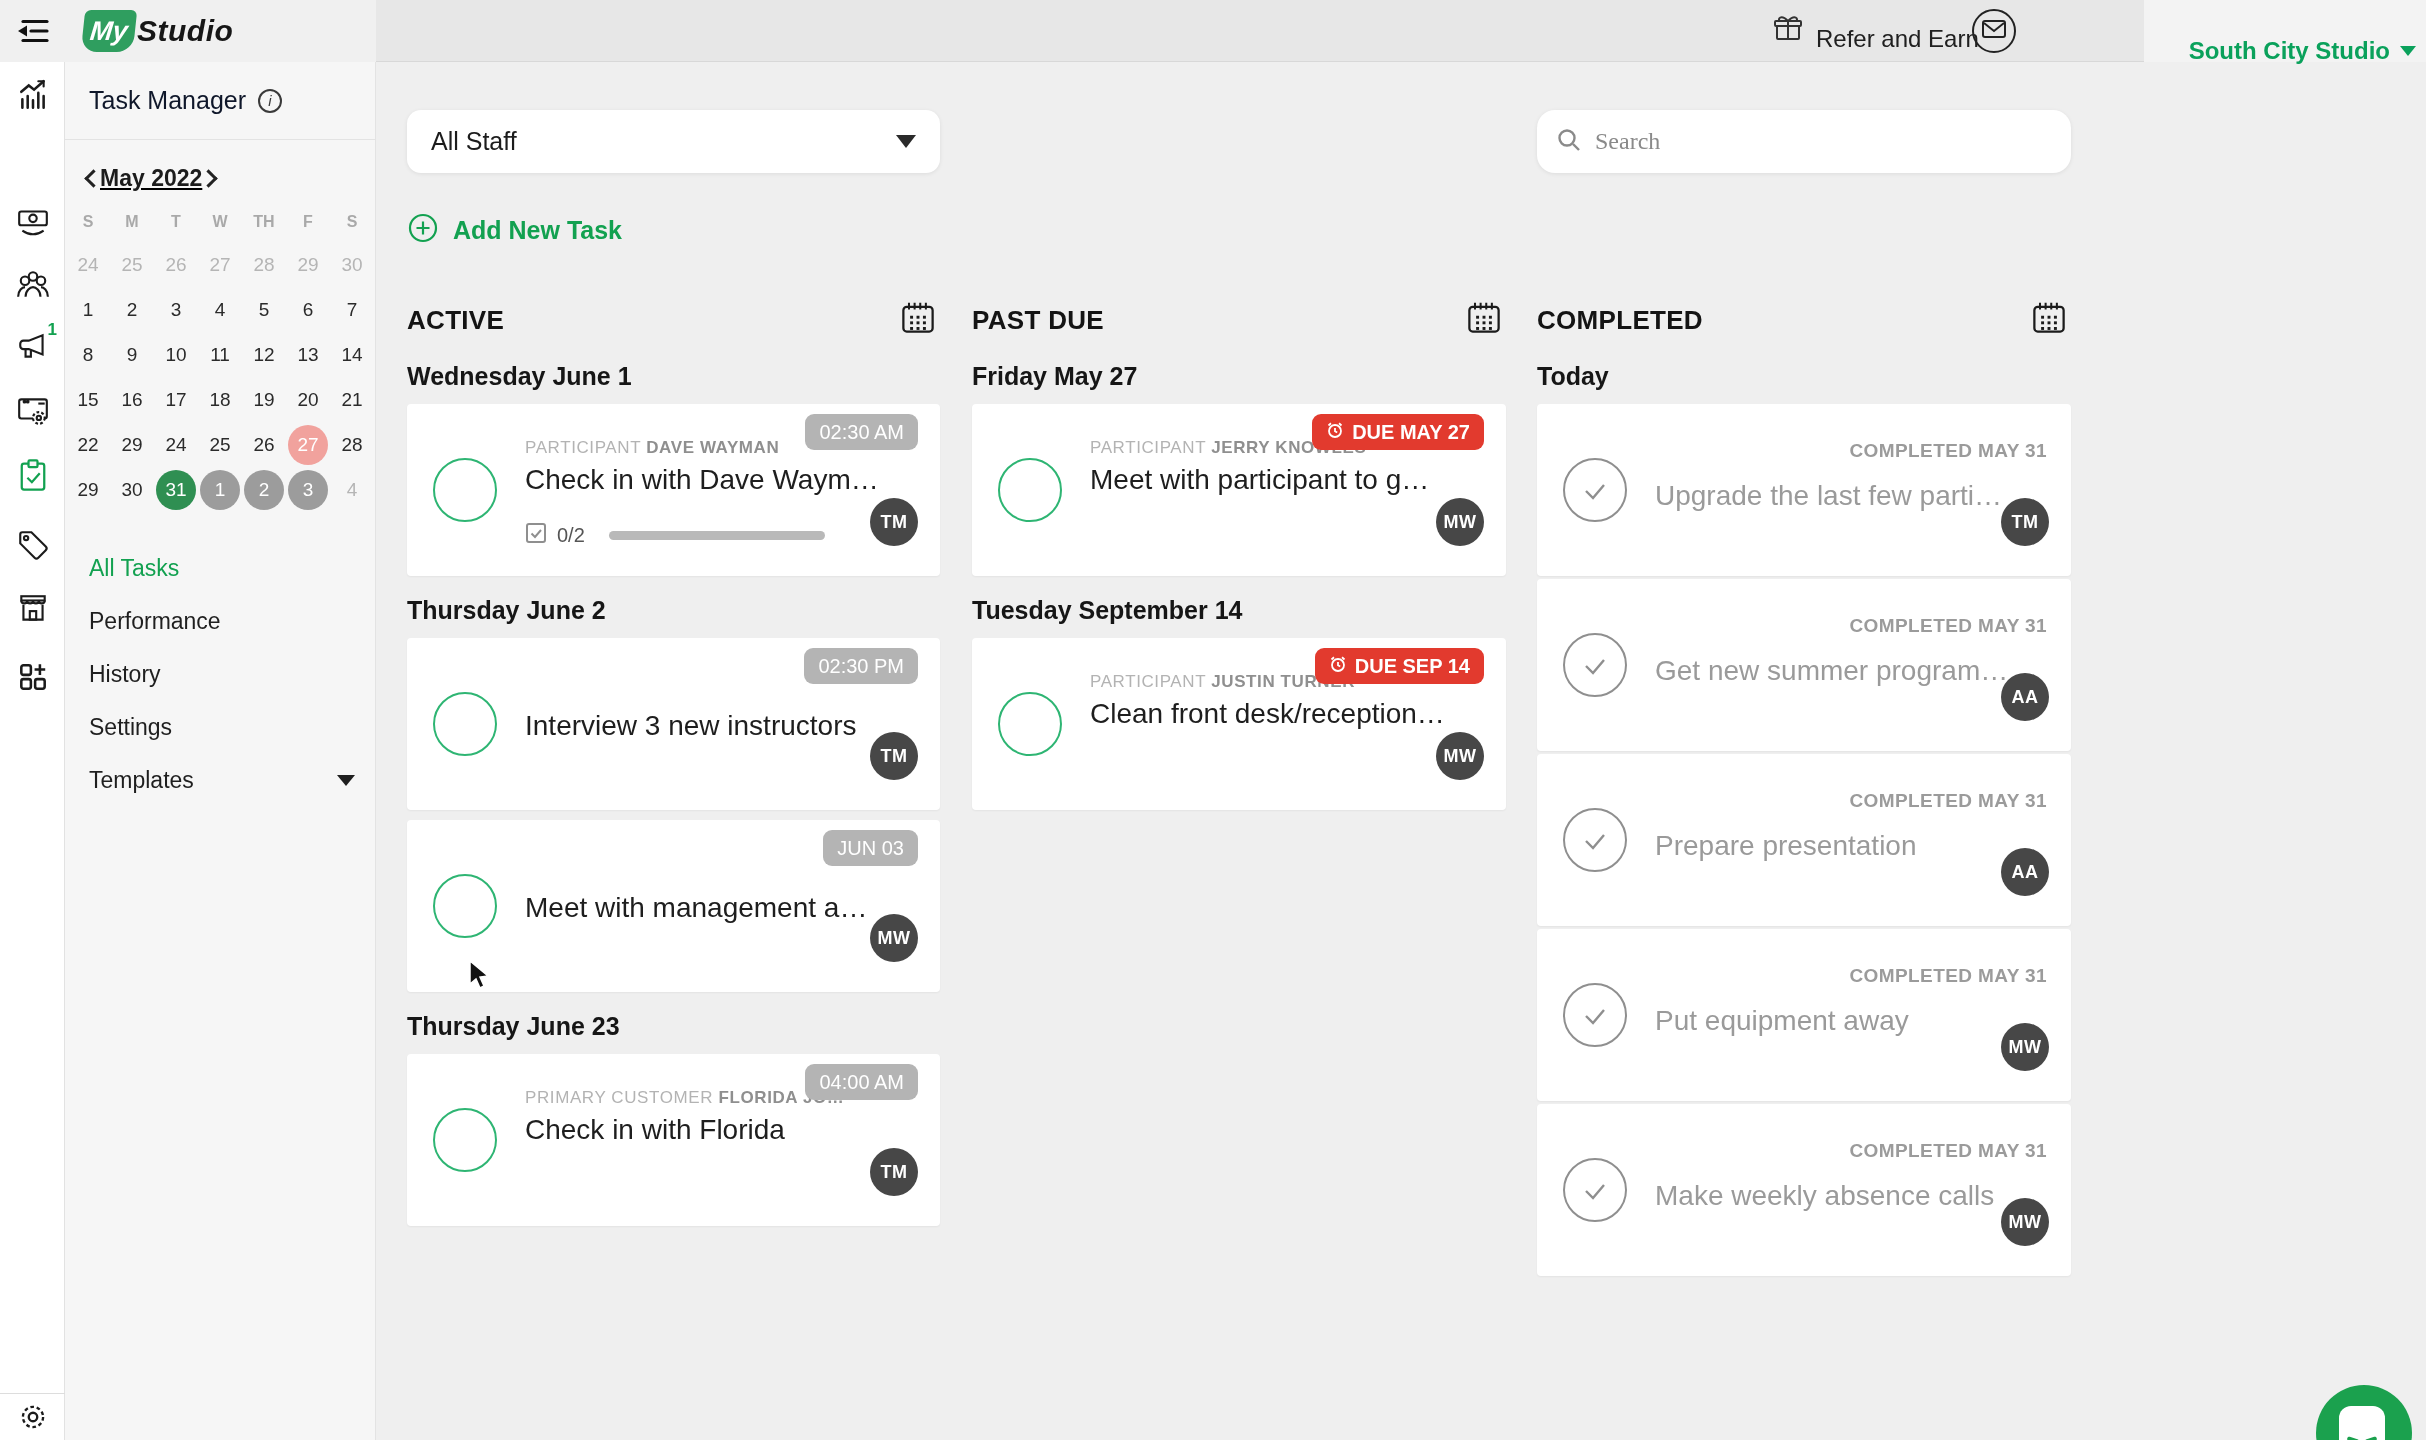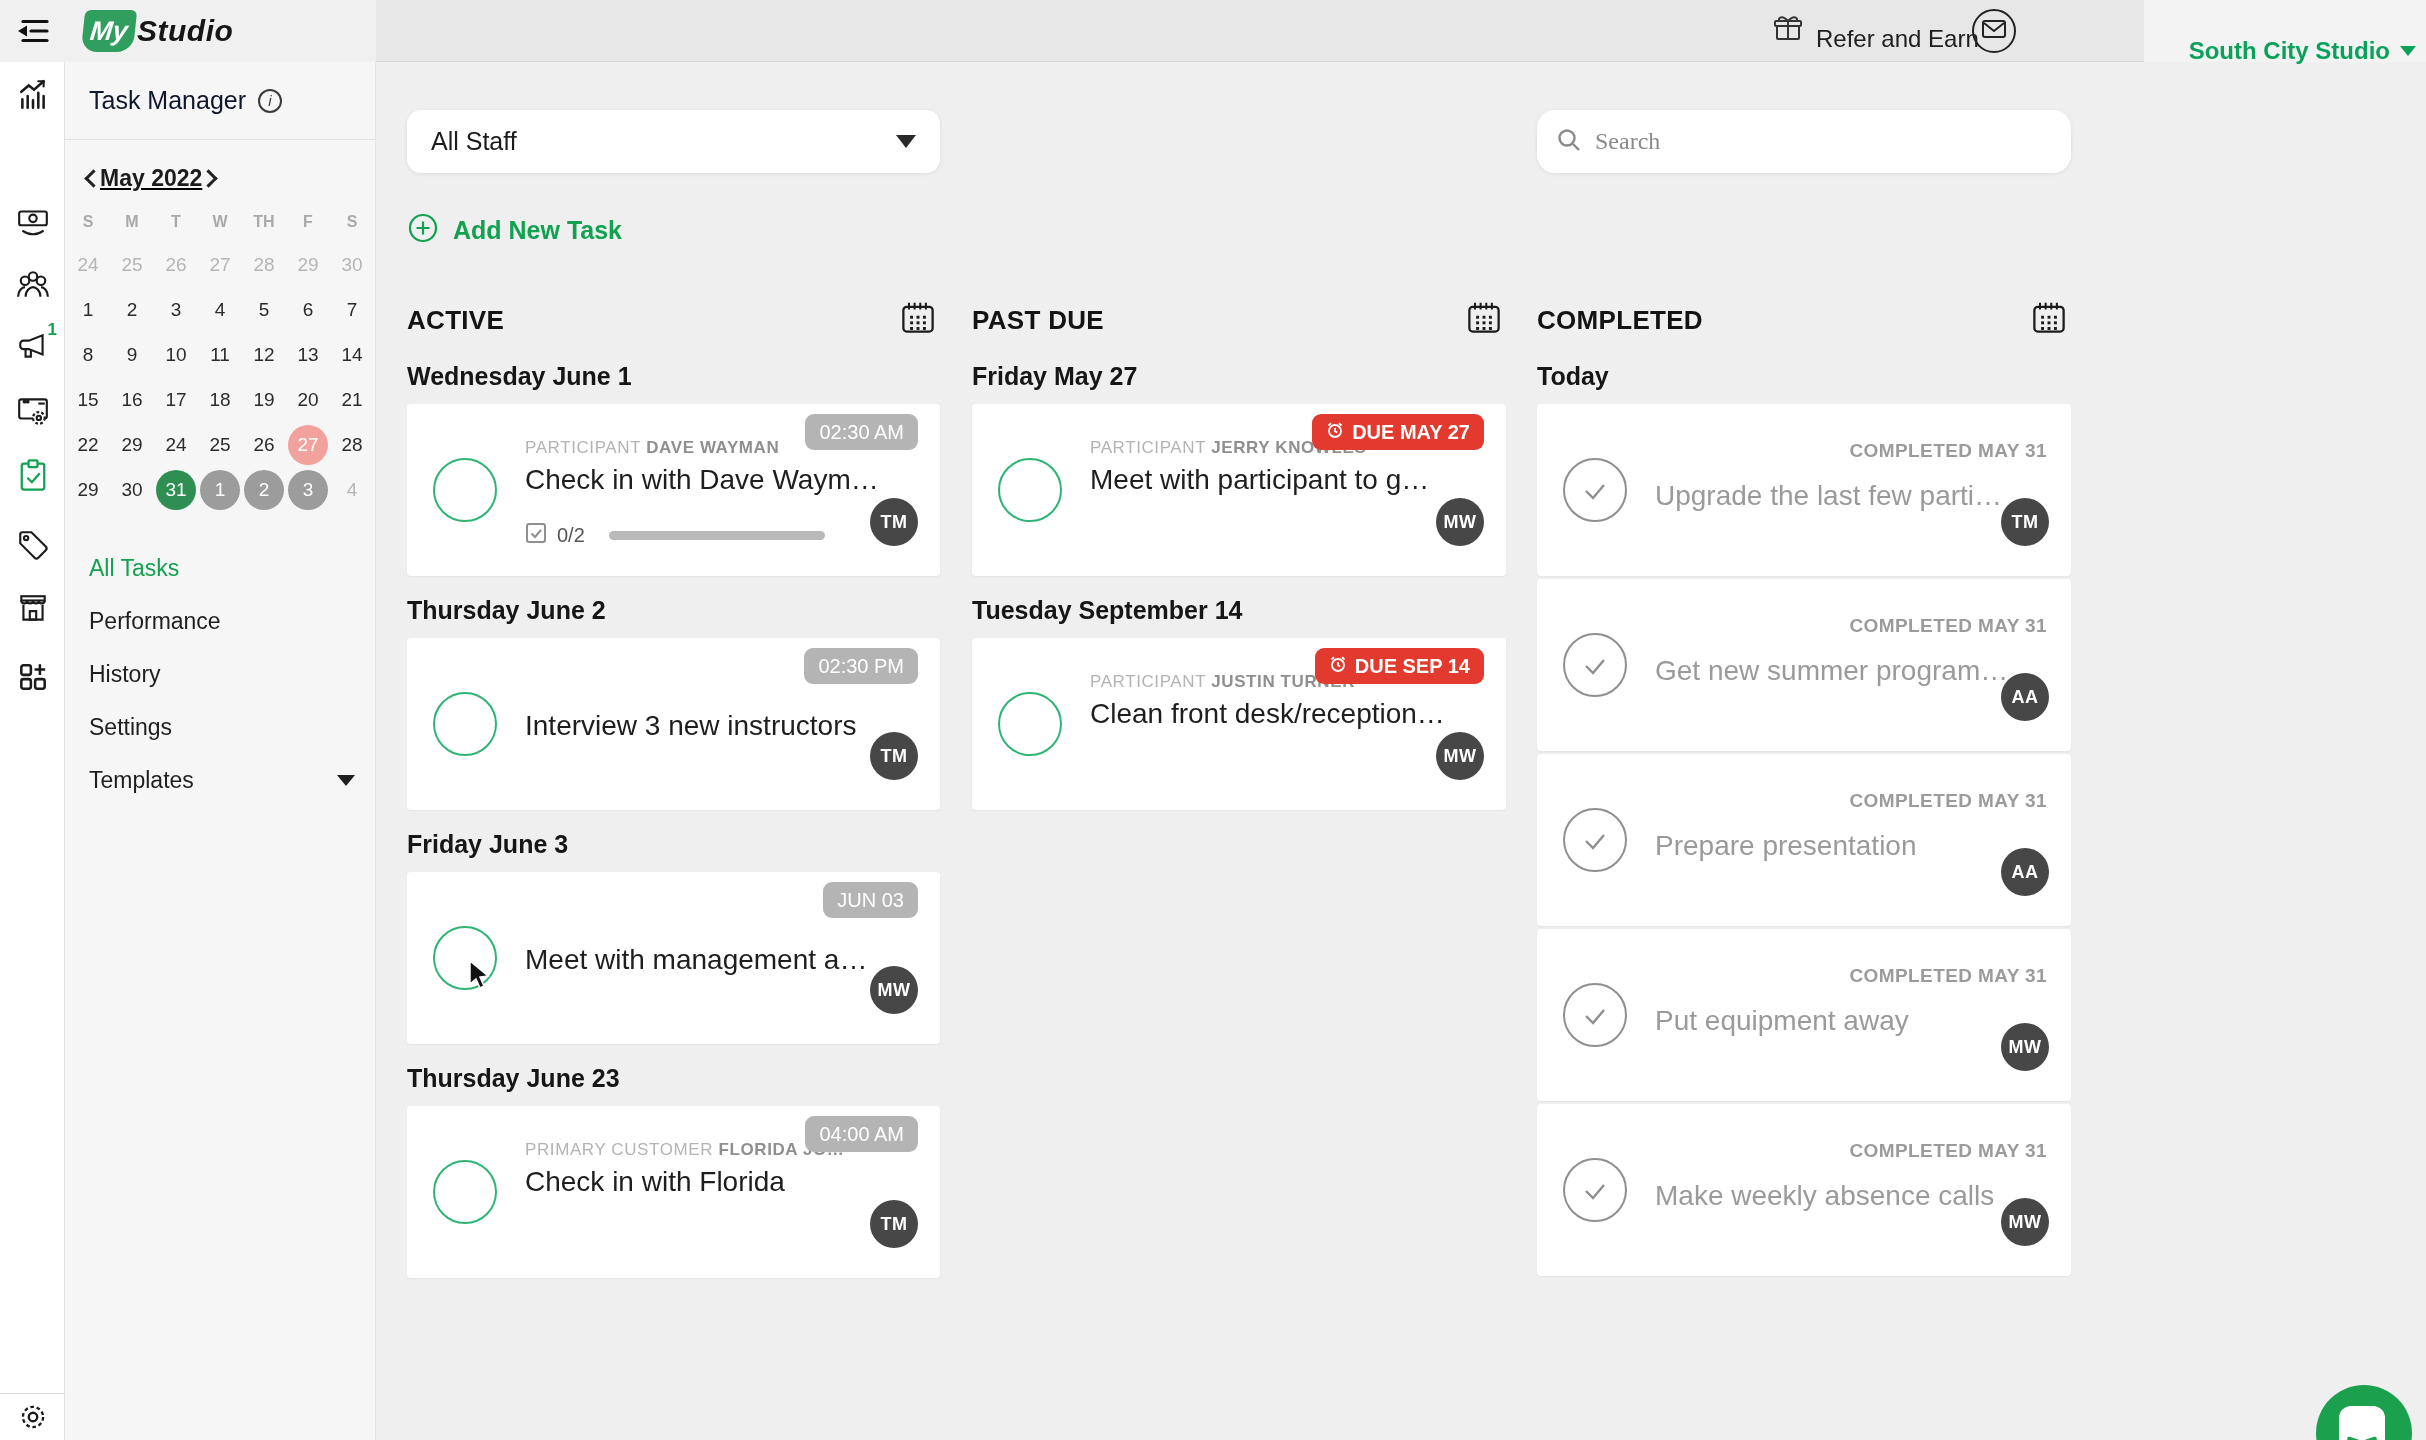--- a/index.html
+++ b/index.html
@@ -471,21 +471,20 @@
         <div class="group-date">Thursday June 2</div>
         <div class="card">
           <div class="task-circle"></div>
           <div class="task-title mid">Interview 3 new instructors</div>
           <div class="badge">02:30 PM</div>
           <div class="avatar">TM</div>
         </div>
       </div>
 
       <div>
-        <div class="group-date">Friday June 3</div>
         <div class="card">
           <div class="task-circle"></div>
           <div class="task-title mid">Meet with management a…</div>
           <div class="badge">JUN 03</div>
           <div class="avatar">MW</div>
         </div>
       </div>
 
       <div>
         <div class="group-date">Thursday June 23</div>

